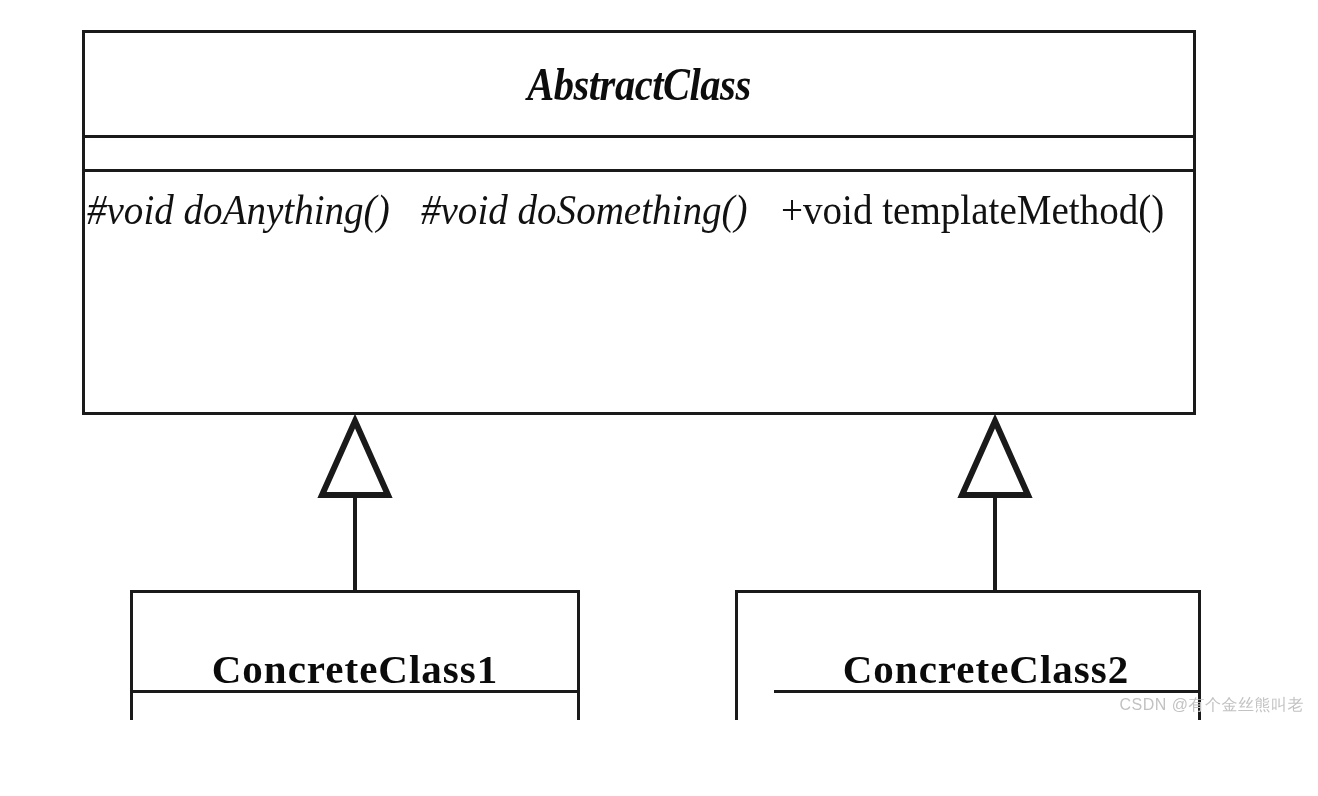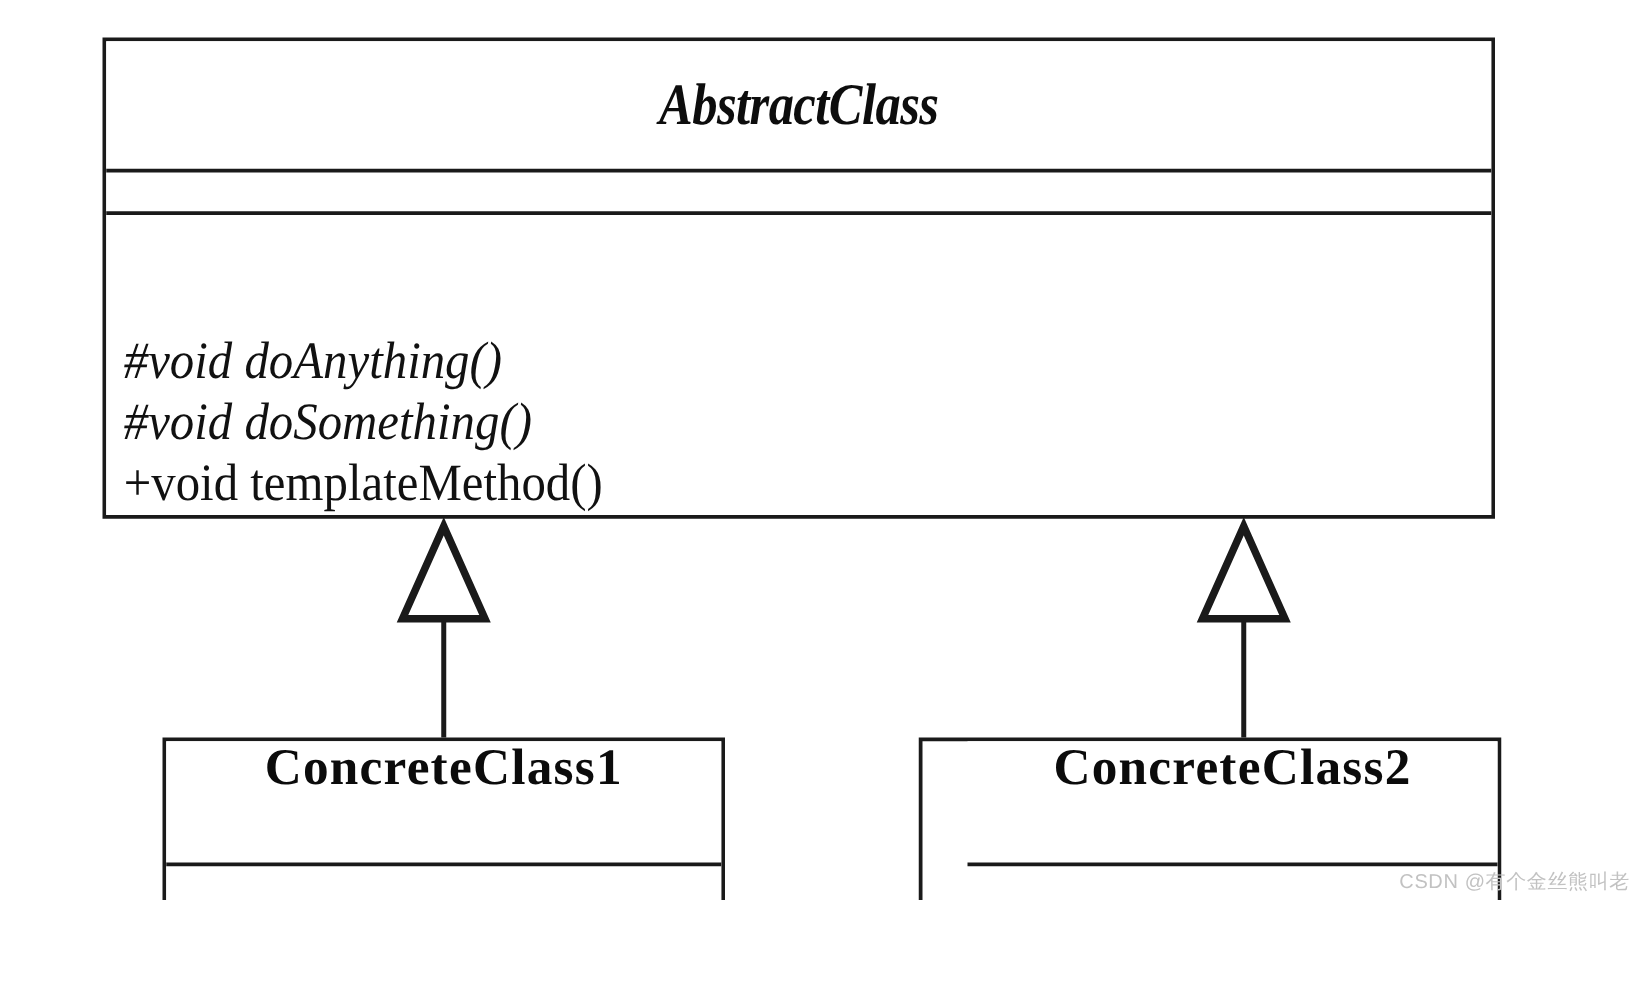--- a/index.html
+++ b/index.html
@@ -47,24 +47,24 @@
     height: 102px;
     display: flex;
     align-items: center;
     justify-content: center;
   }
   #abstract-class .c-attrs {
     height: 34px;
   }
   #abstract-class .c-methods {
     flex: 1 1 auto;
-    padding: 14px 0 0 14px;
-    display: flex;
-    flex-direction: column;
-    justify-content: flex-end;
+    padding: 14px 0 0 2px;
+    display: flex;
+    flex-direction: row;
+    justify-content: space-between;
   }
   .class-name-abstract {
     font-family: "Liberation Serif", "DejaVu Serif", serif;
     font-weight: bold;
     font-style: italic;
     font-size: 47px;
     color: #0d0d0d;
     letter-spacing: -0.5px;
     line-height: 1;
     transform: scaleX(0.86);
@@ -94,21 +94,21 @@
   #concrete-class-2 {
     left: 735px;
     top: 590px;
     width: 466px;
     height: 178px;
     padding-left: 36px;
   }
   .uml-class.concrete .c-title {
     height: 97px;
     display: flex;
-    align-items: flex-start;
+    align-items: flex-end;
     justify-content: center;
   }
   .uml-class.concrete .c-attrs {
     height: 38px;
   }
   .uml-class.concrete .c-methods {
     flex: 1 1 auto;
   }
   .class-name-concrete {
     font-family: "Liberation Serif", "DejaVu Serif", serif;

